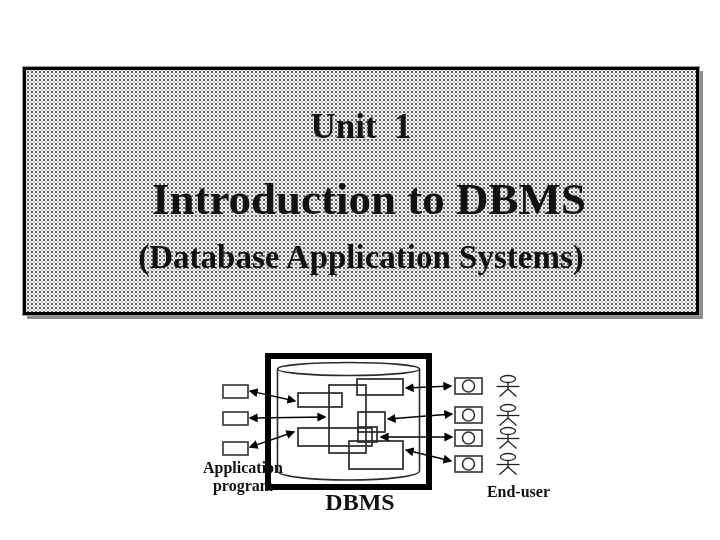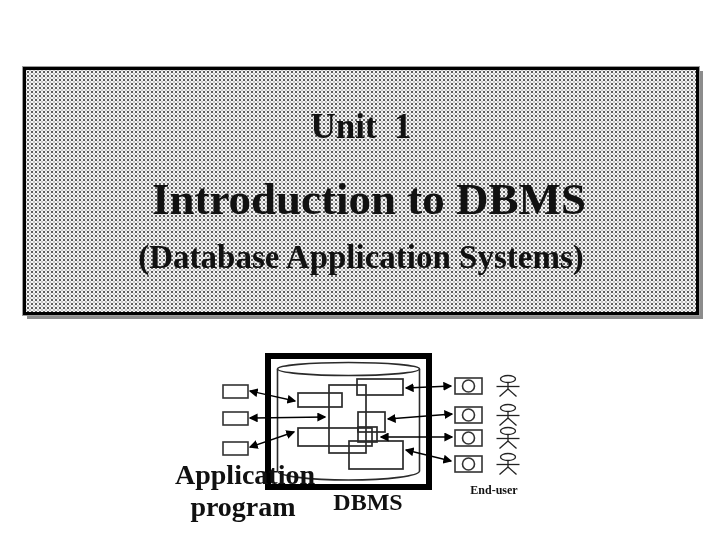--- a/index.html
+++ b/index.html
@@ -44,23 +44,23 @@
   .title-line    { top: 104px; font-size: 45px; padding-left: 8px; }
   .subtitle-line { top: 169px; font-size: 33px; }
 
   
   .diag-label {
     position: absolute;
     font-weight: bold;
     color: #111;
     text-align: center;
   }
-  .app-label     { left: 175px; top: 459px; width: 136px; font-size: 28px; line-height: 1.15; white-space: pre-line; }
-  .dbms-label    { left: 308px; top: 489px; width: 120px; font-size: 24px; }
-  .enduser-label { left: 438px; top: 483px; width: 112px; font-size: 12px; }
+  .app-label     { left: 175px; top: 459px; width: 136px; font-size: 16px; line-height: 1.15; white-space: pre-line; }
+  .dbms-label    { left: 300px; top: 489px; width: 120px; font-size: 24px; }
+  .enduser-label { left: 438px; top: 483px; width: 112px; font-size: 16px; text-align: right; }
 
   .diagram-svg { position: absolute; left: 170px; top: 345px; }
 </style>
 </head>
 <body>
 
 <div class="slide">
 
   <div class="title-box">
     <div class="line unit-line">Unit  1</div>

